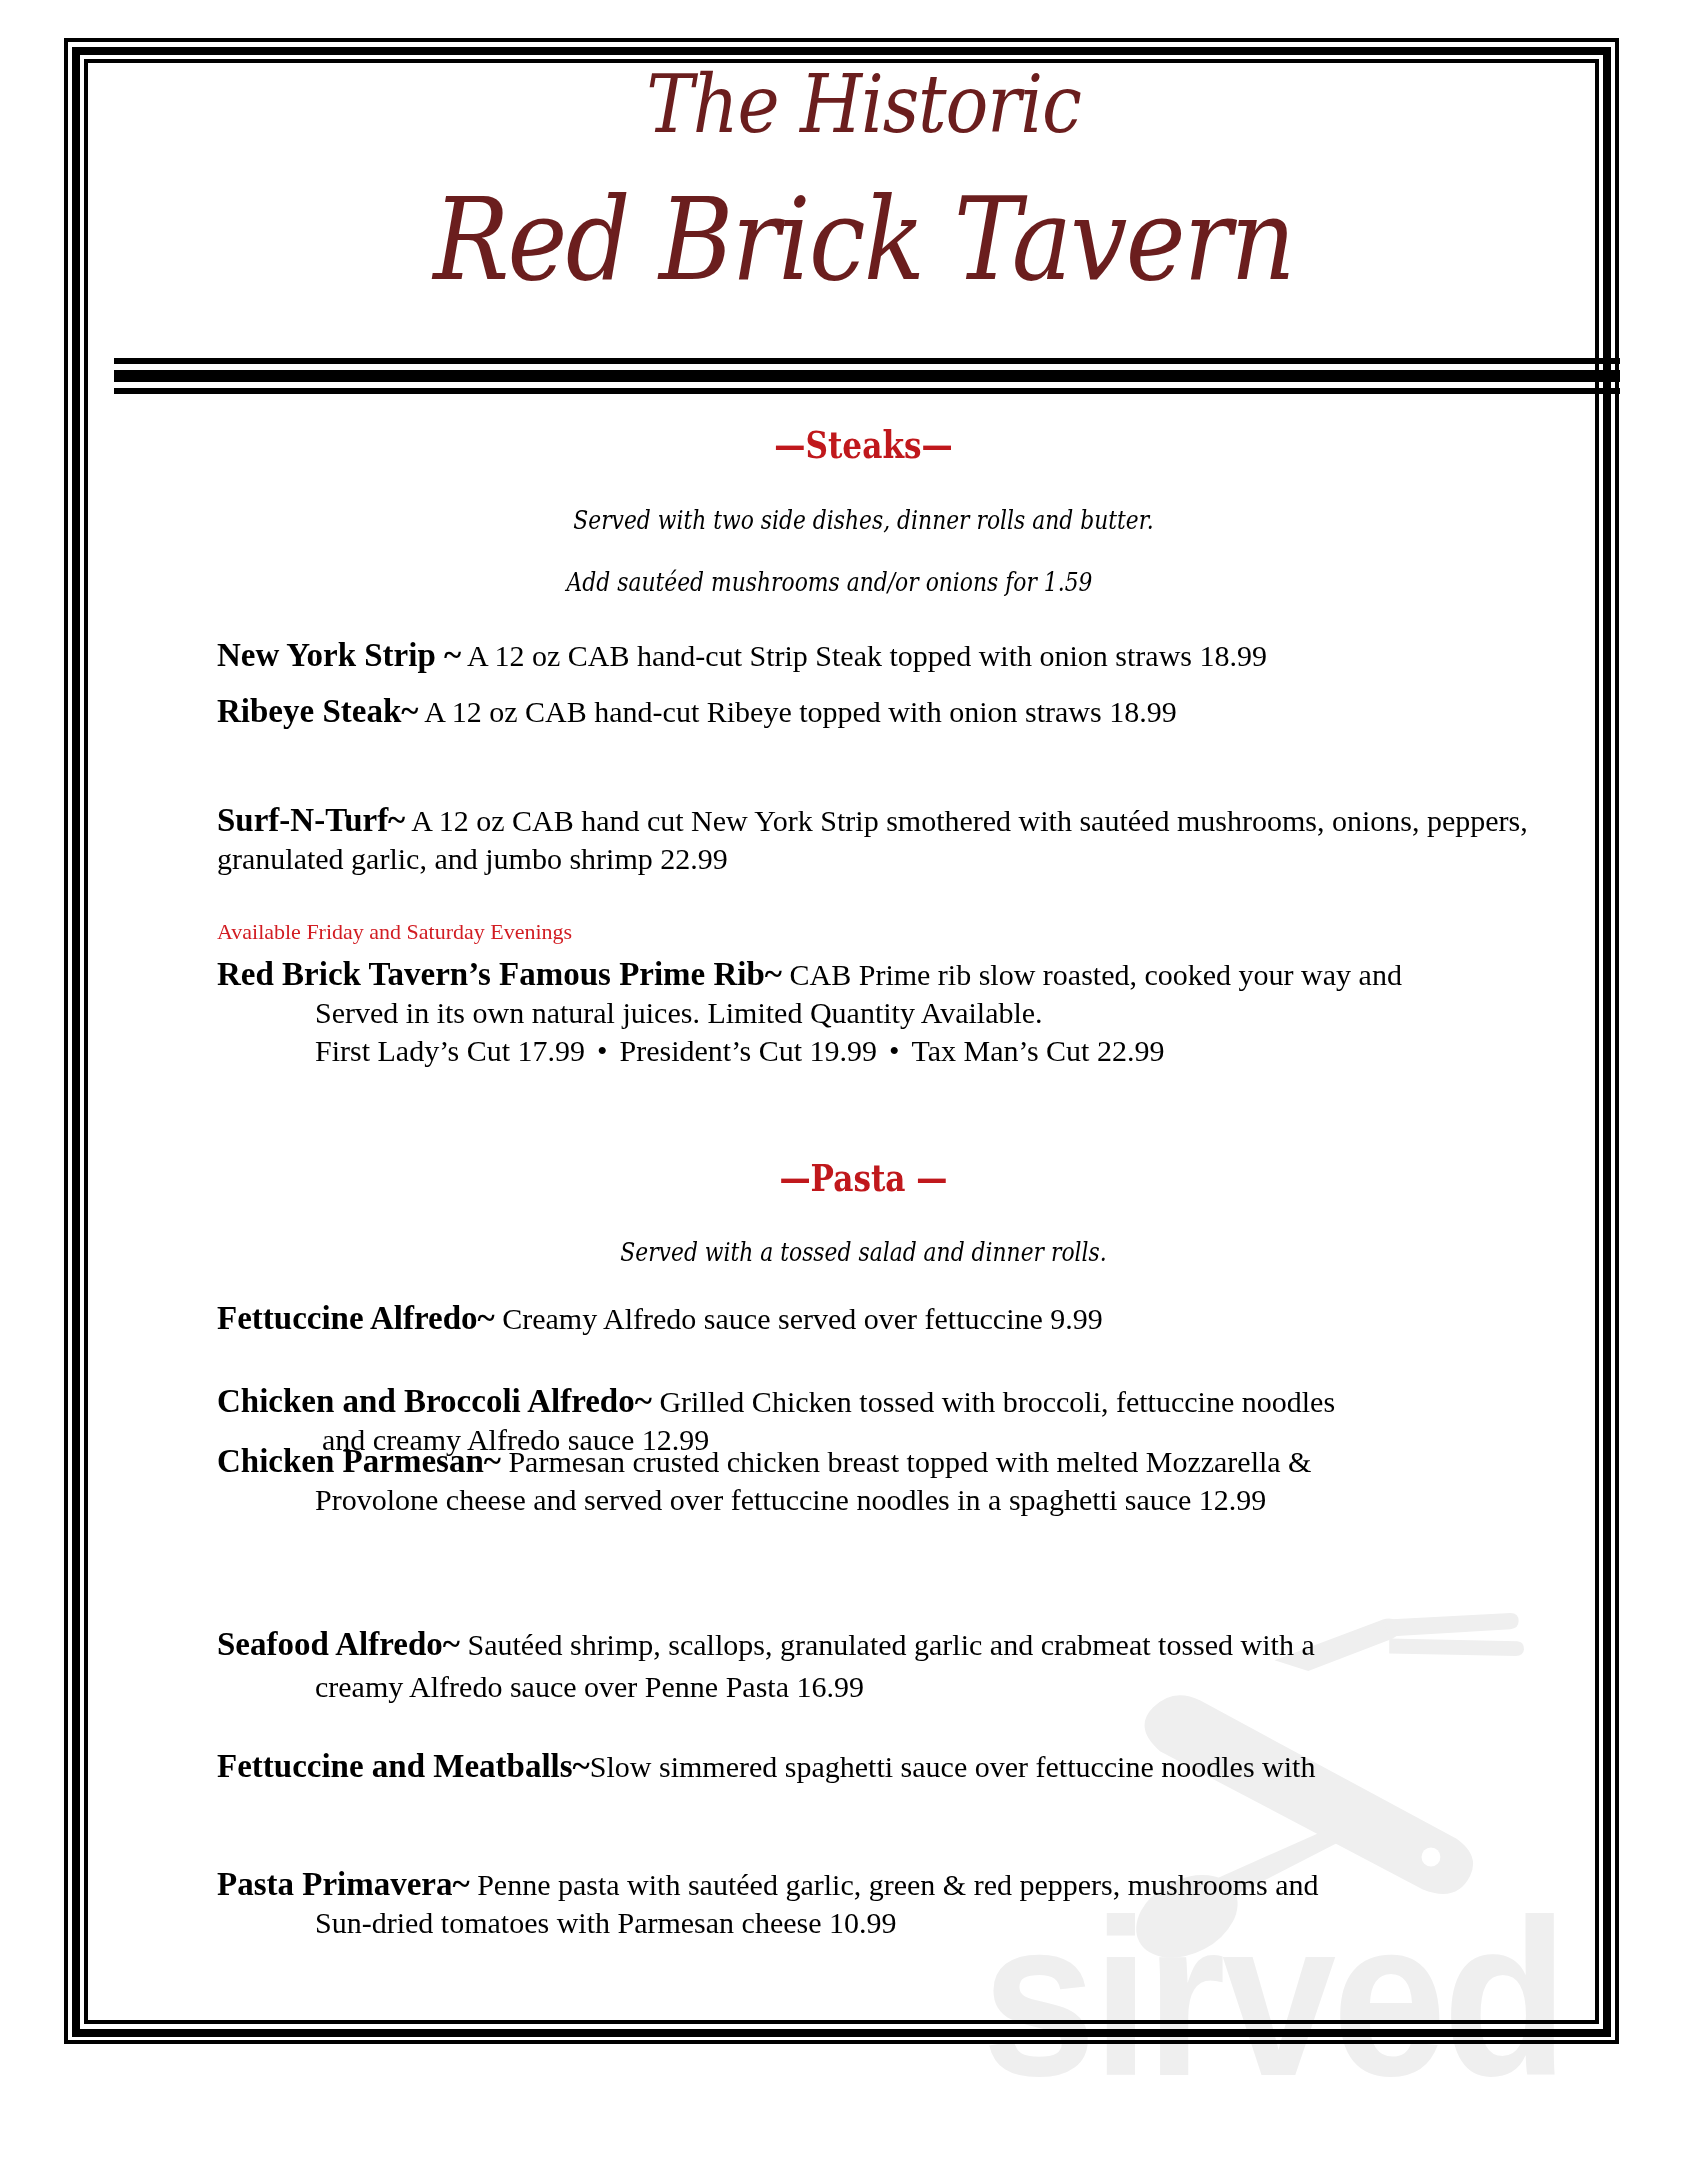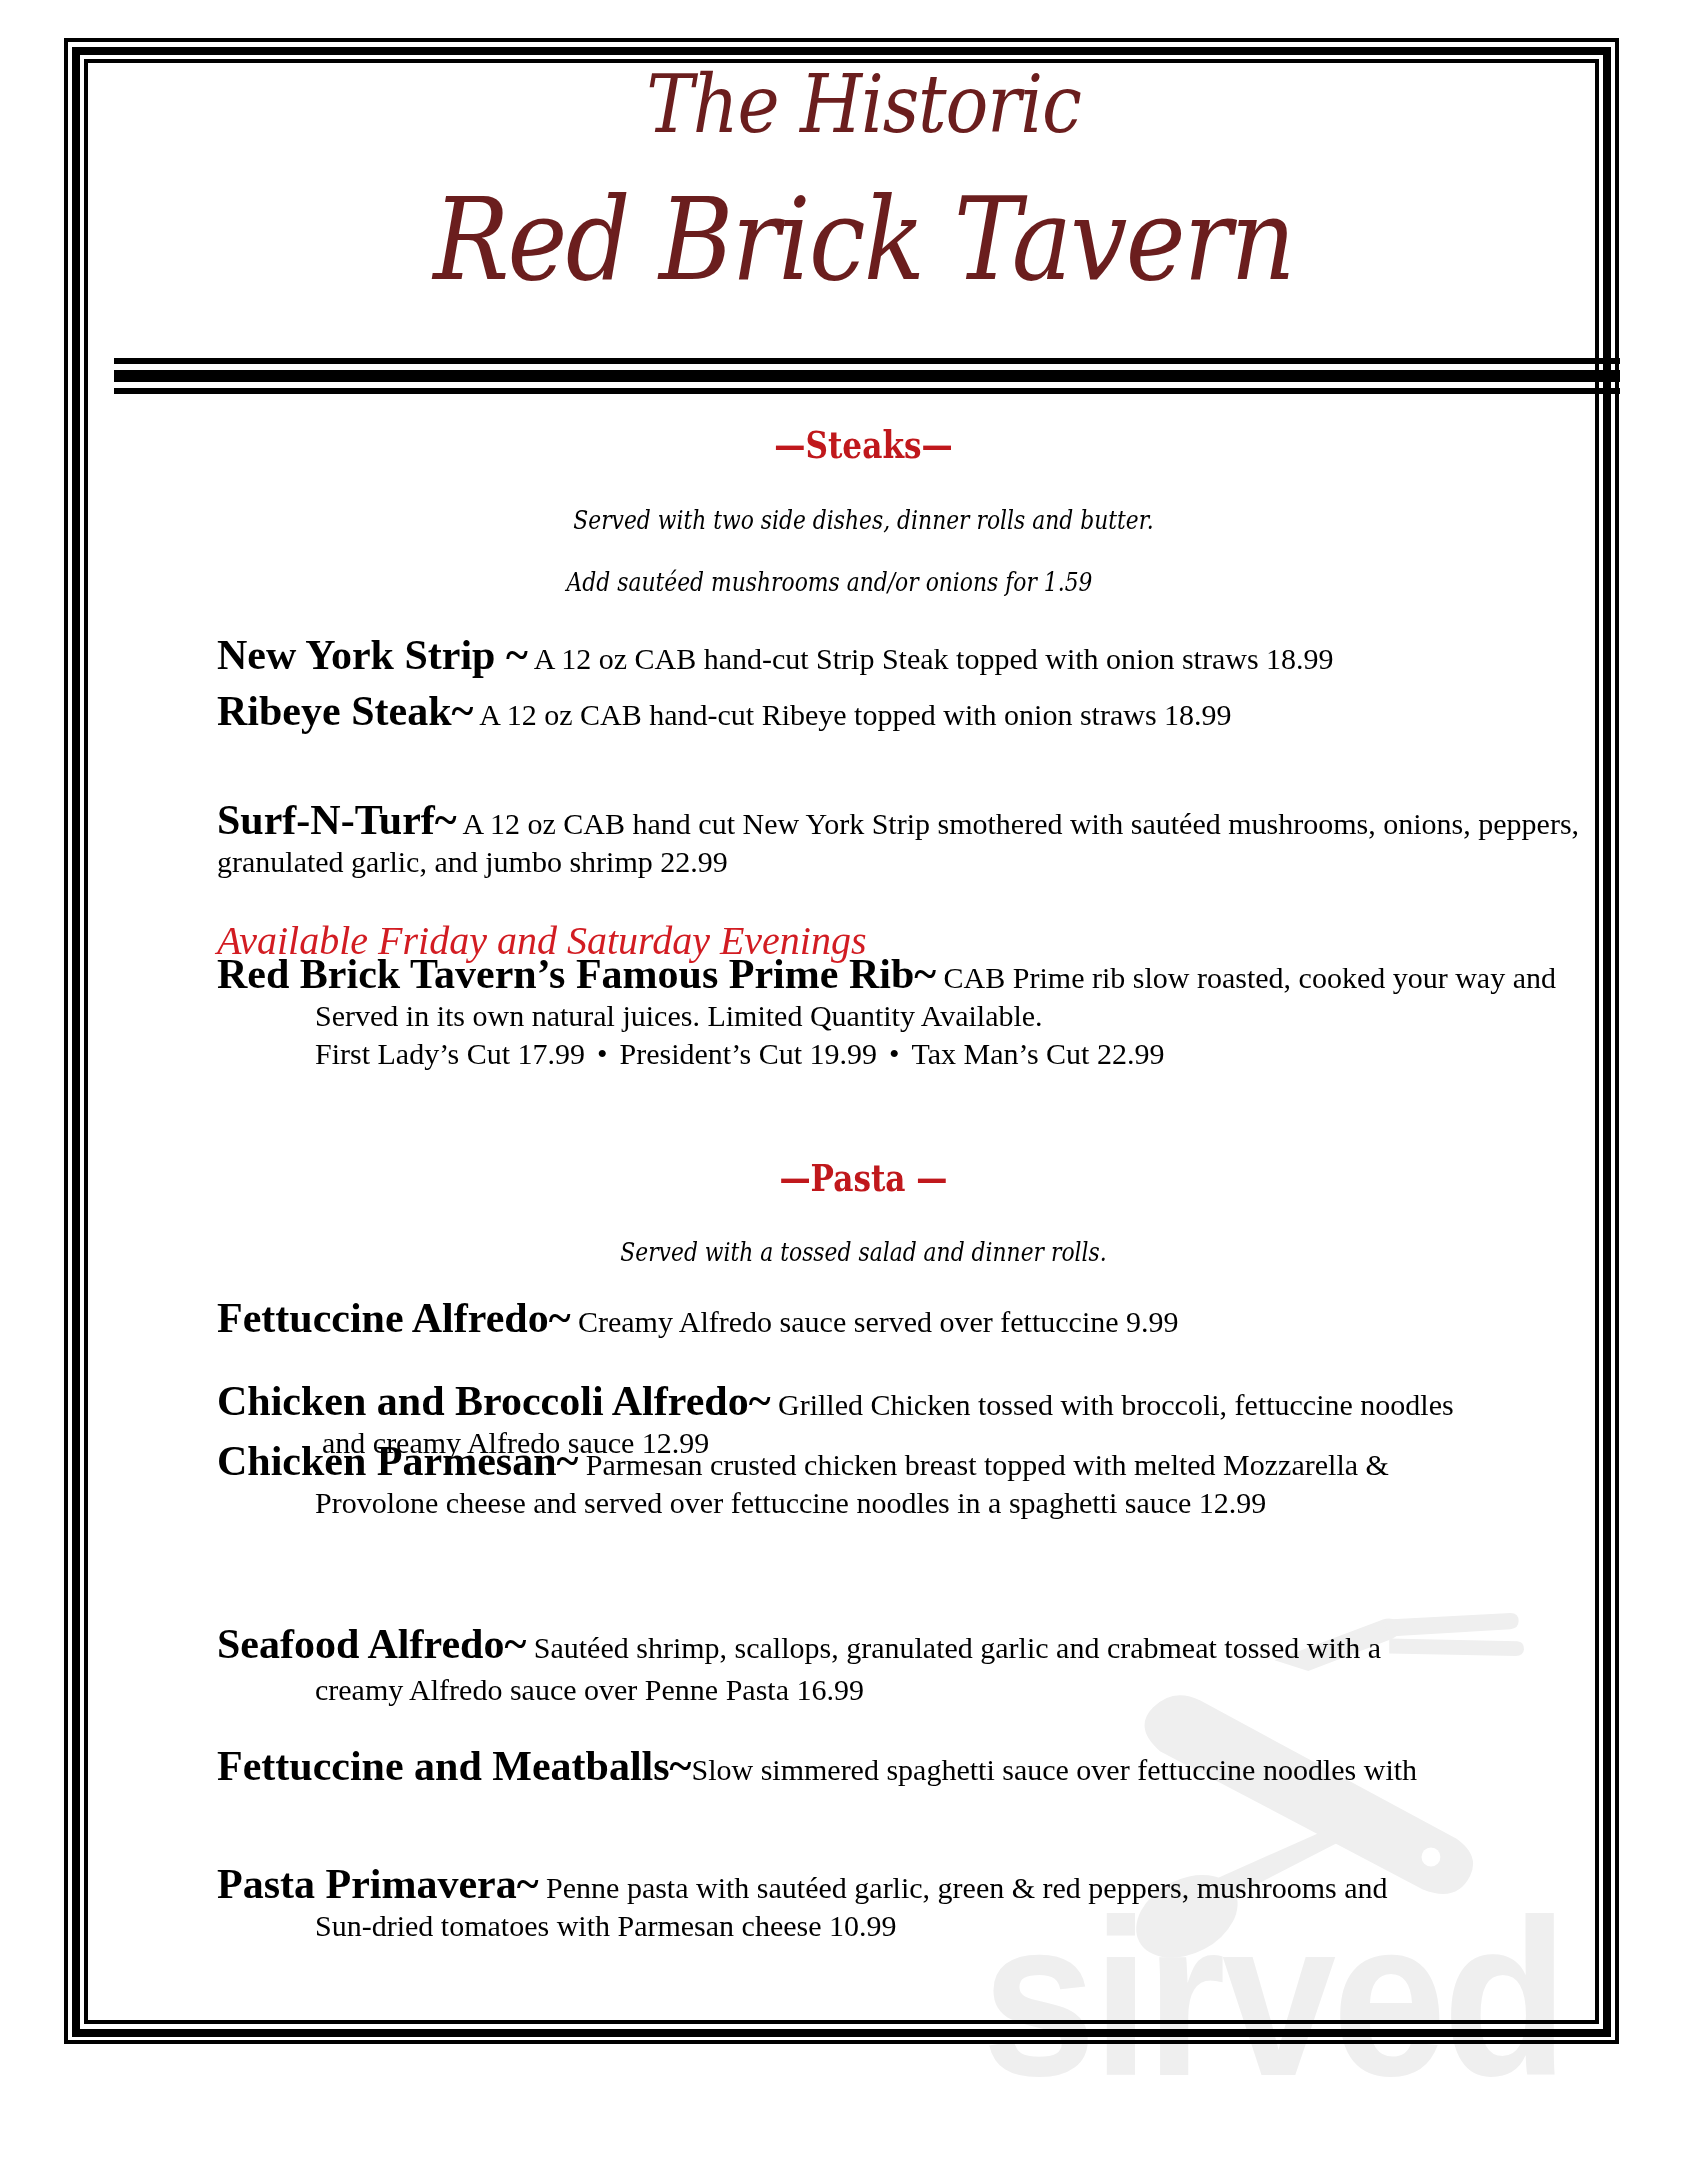--- a/index.html
+++ b/index.html
@@ -43,25 +43,25 @@
   
   .section-title { position: absolute; left: 0; width: 1687px; text-align: center;
                    font-family: "DejaVu Serif", serif; font-weight: 700; font-size: 38px;
                    color: #c0181c; line-height: 1; transform: scaleX(0.82); }
   .section-note { position: absolute; left: 0; width: 1687px; text-align: center;
                   font-family: "DejaVu Serif", serif; font-style: italic; font-size: 26px;
                   line-height: 1; transform: scaleX(0.84); }
 
   
   .item { position: absolute; left: 197px; width: 1363px; font-size: 30px; line-height: 38px; }
-  .item .name { font-weight: 700; font-size: 42px; }
+  .item .name { font-weight: 700; font-size: 33px; }
   .item .desc { font-weight: 400; }
   .item .cont { display: block; padding-left: 98px; }
   .item .cont.narrow { padding-left: 105px; }
-  .availability { position: absolute; left: 197px; font-style: italic; font-size: 40px;
+  .availability { position: absolute; left: 197px; font-size: 22px;
                   color: #d21c22; line-height: 1; }
   .bullet { padding: 0 12px; }
 </style>
 </head>
 <body>
 
 <svg class="wm-logo" viewBox="0 0 620 560">
   <g fill="#efefef">
 
     <path d="M70 150 Q40 180 80 215 L470 420 Q520 440 540 400 Q555 370 520 345 L140 140 Q100 120 70 150 Z"></path>

